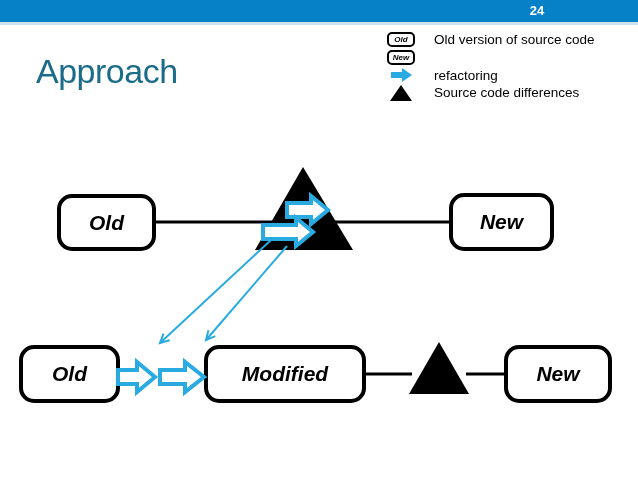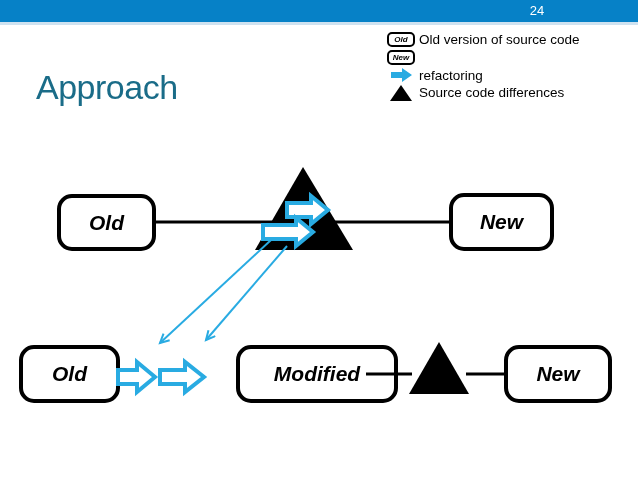--- a/index.html
+++ b/index.html
@@ -5,52 +5,51 @@
   html,body{margin:0;padding:0;background:#fff;}
   .slide{
     position:relative;width:638px;height:478px;background:#ffffff;
     font-family:"Liberation Sans", sans-serif;overflow:hidden;
   }
   
   .topbar{position:absolute;left:0;top:0;width:638px;height:22px;background:#0681c7;}
   .topbar-strip{position:absolute;left:0;top:22px;width:638px;height:3px;background:#cfe2f0;}
   .page-number{
     position:absolute;left:524px;top:0;width:26px;height:22px;line-height:22px;
-    text-align:center;color:#ffffff;font-size:13px;font-weight:normal;
+    text-align:center;color:#ffffff;font-size:13px;font-weight:bold;
   }
   
   .slide-title{
     position:absolute;left:36px;top:52px;color:#1a6c88;font-size:34px;
     letter-spacing:-0.5px;
-    margin-top:16px;
   }
   
   .legend{position:absolute;left:383px;top:31px;}
   .legend-row{display:flex;align-items:center;height:17.7px;}
   .legend-icon-cell{width:36px;display:flex;justify-content:center;align-items:center;flex:0 0 36px;}
-  .legend-label{margin-left:0;font-size:13.5px;color:#000;white-space:nowrap;}
+  .legend-label{margin-left:15px;font-size:13.5px;color:#000;white-space:nowrap;}
   .mini-node{
     box-sizing:border-box;width:28px;height:15px;border:2.5px solid #000;border-radius:5px;
     background:#fff;display:flex;align-items:center;justify-content:center;
     font-size:8px;font-weight:bold;font-style:italic;color:#000;
   }
   .mini-triangle{
     width:0;height:0;border-left:11.5px solid transparent;border-right:11.5px solid transparent;
     border-bottom:16px solid #000;
   }
   
   .node{
     position:absolute;box-sizing:border-box;background:#ffffff;border:4px solid #000;
     border-radius:15px;display:flex;align-items:center;justify-content:center;
     font-size:21px;font-weight:bold;font-style:italic;color:#000;z-index:2;
   }
   .node-old-top{left:57px;top:194px;width:99px;height:57px;}
   .node-new-top{left:449px;top:193px;width:105px;height:58px;}
   .node-old-bottom{left:19px;top:345px;width:101px;height:58px;}
-  .node-modified-bottom{left:204px;top:345px;width:162px;height:58px;margin-left:32px;}
+  .node-modified-bottom{left:204px;top:345px;width:162px;height:58px;}
   .node-new-bottom{left:504px;top:345px;width:108px;height:58px;}
   .diagram-svg{position:absolute;left:0;top:0;z-index:3;pointer-events:none;}
 </style>
 </head>
 <body>
 
 <div class="slide">
 
   <div class="topbar"></div>
   <div class="topbar-strip"></div>

